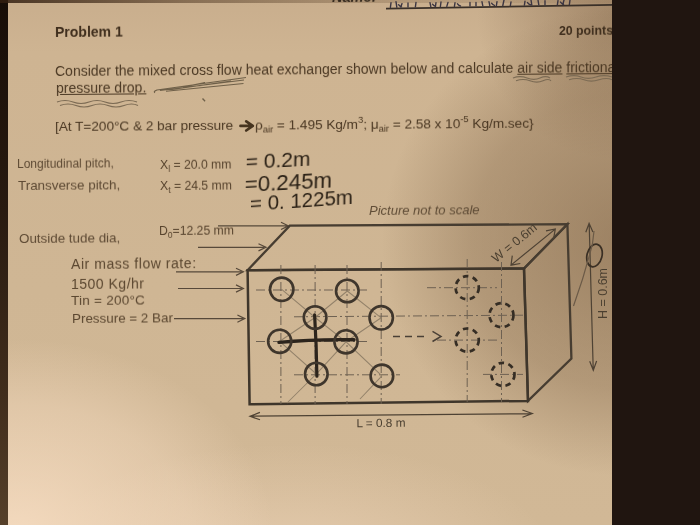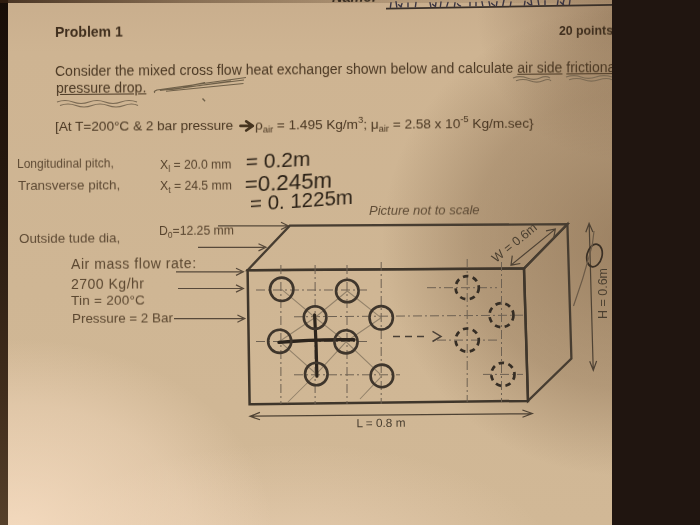--- a/index.html
+++ b/index.html
@@ -51,21 +51,21 @@
   <div class="t" style="left:246px;top:149.5px;font-size:21px;color:#291f14;transform:rotate(-3deg) skewX(-4deg);">= 0.2m</div>
 
   <div class="t" style="left:245px;top:172px;font-size:22.3px;color:#291f14;transform:rotate(-3deg) skewX(-4deg);">=0.245m</div>
 
   <div class="t" style="left:250px;top:192px;font-size:20.5px;color:#291f14;transform:rotate(-4deg) skewX(-4deg);">= 0. 1225m</div>
 
   <div class="t" style="left:369px;top:202.5px;font-size:13px;font-style:italic;color:#5e4b35;">Picture not to scale</div>
 
   <div class="t" style="left:71px;top:255.5px;font-size:14px;letter-spacing:0.55px;color:#5a462f;text-align:right;">Air mass flow rate:</div>
 
-  <div class="t" style="left:71px;top:275.5px;font-size:14px;letter-spacing:0.5px;color:#5a462f;">2700 Kg/hr</div>
+  <div class="t" style="left:71px;top:275.5px;font-size:14px;letter-spacing:0.5px;color:#5a462f;">1500 Kg/hr</div>
 
   <div class="t" style="left:71px;top:293px;font-size:13.5px;letter-spacing:0.25px;color:#5a462f;">Tin = 200°C</div>
 
   <div class="t" style="left:72px;top:310.5px;font-size:13.4px;color:#5a462f;">Pressure = 2 Bar</div>
 
   <svg id="svg" width="700" height="525" viewBox="0 0 700 525" fill="none">
 
     <line x1="386" y1="8.6" x2="643" y2="4.4" stroke="#3a3028" stroke-width="1.7"></line>
 
     <path d="M391,2.8 L390.4,7.3 M396,1.7 L396.8,7.2 M398.5,4.7 q1.5,2 3,2.2 M402,3.6 L400.8,7.1 M408,3.0 L408,7.0 M416,2.4 L415.4,6.9 M430,2.7 L430.8,6.7 M432.5,4.2 q1.5,2 3,2.2 M436,2.6 L435.4,6.6 M441,2.0 L440.4,6.5 M448,2.4 L446.8,6.4 M455,2.8 L454.4,6.3 M457.5,3.8 q1.5,2 3,2.2 M470,2.5 L470,6.0 M476,2.4 L476,5.9 M482,1.8 L482.8,5.8 M489,1.7 L489.8,5.7 M491.5,3.2 q1.5,2 3,2.2 M497,1.6 L496.4,5.6 M504,0.0 L502.8,5.5 M511,1.9 L510.4,5.4 M525,1.1 L524.4,5.1 M527.5,2.6 q1.5,2 3,2.2 M531,0.0 L531.8,5.0 M538,0.0 L538.8,4.9 M545,0.8 L545,4.8 M558,0.6 L557.4,4.6 M560.5,2.1 q1.5,2 3,2.2 M564,0.0 L562.8,4.5 M570,0.0 L569.4,4.4" stroke="#3c3642" stroke-width="1.4" stroke-linecap="round"></path>

